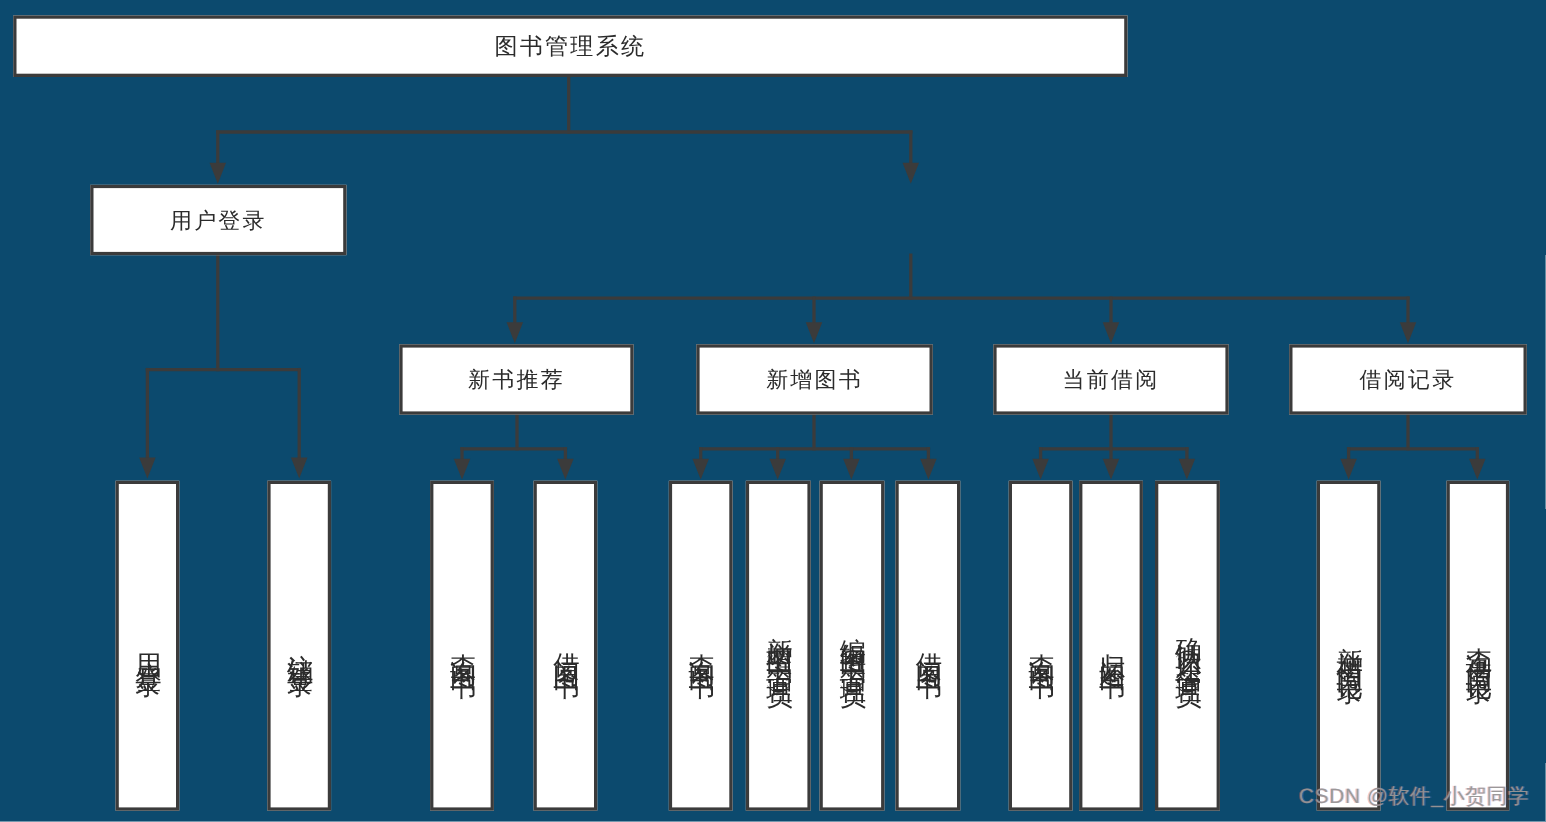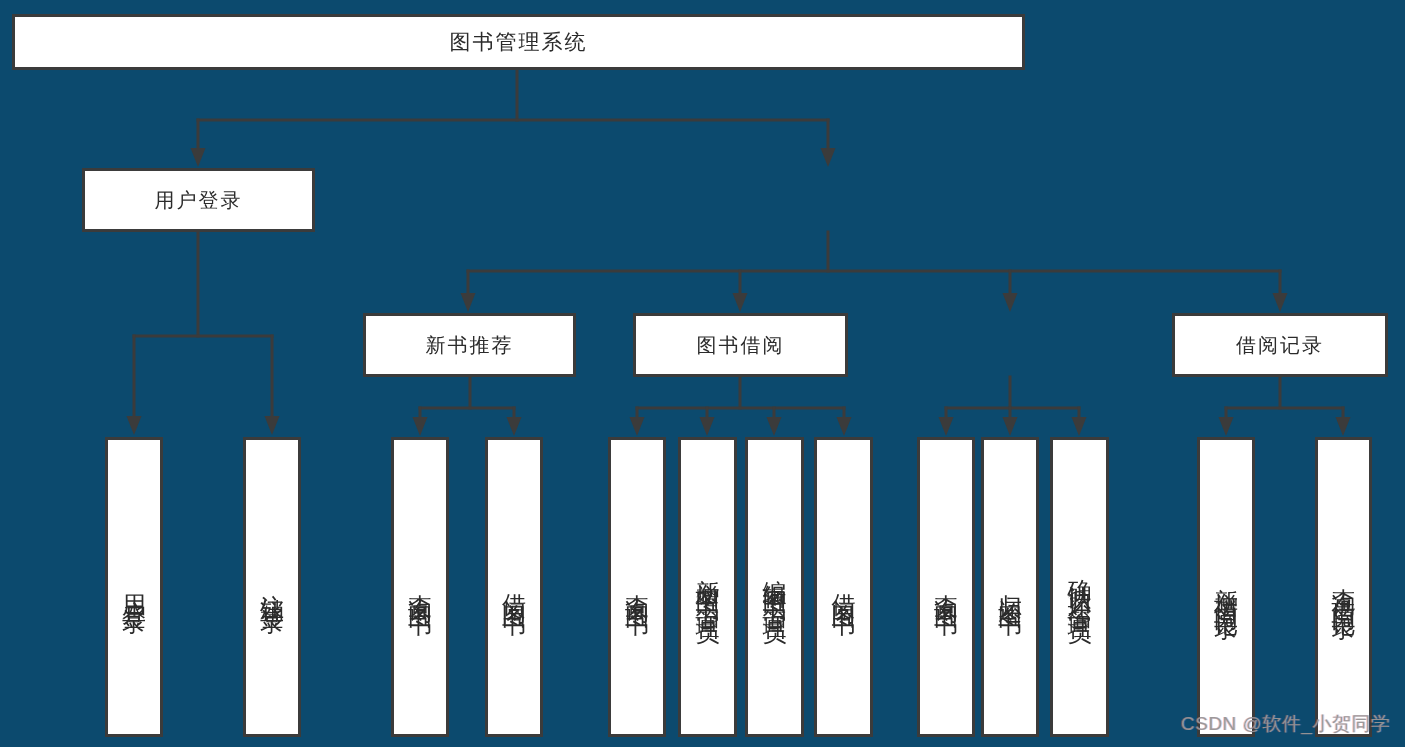--- a/index.html
+++ b/index.html
@@ -139,21 +139,24 @@
   </div>
 
   <div class="box lvl2" style="left:82px;width:233px;">
     <span class="h-label">用户登录</span>
   </div>
 
   <div class="box lvl3" style="left:363px;width:213px;">
     <span class="h-label">新书推荐</span>
   </div>
   <div class="box lvl3" style="left:633px;width:215px;">
-    <span class="h-label">图书借阅</span>
+    <span class="h-label">新增图书</span>
+  </div>
+  <div class="box lvl3" style="left:903px;width:214px;">
+    <span class="h-label">当前借阅</span>
   </div>
   <div class="box lvl3" style="left:1172px;width:216px;">
     <span class="h-label">借阅记录</span>
   </div>
 
   <div class="box leaf" style="left:105px;width:58px;">
     <span class="v-label">用户登录</span>
   </div>
   <div class="box leaf" style="left:243px;width:58px;">
     <span class="v-label">注销登录</span>

